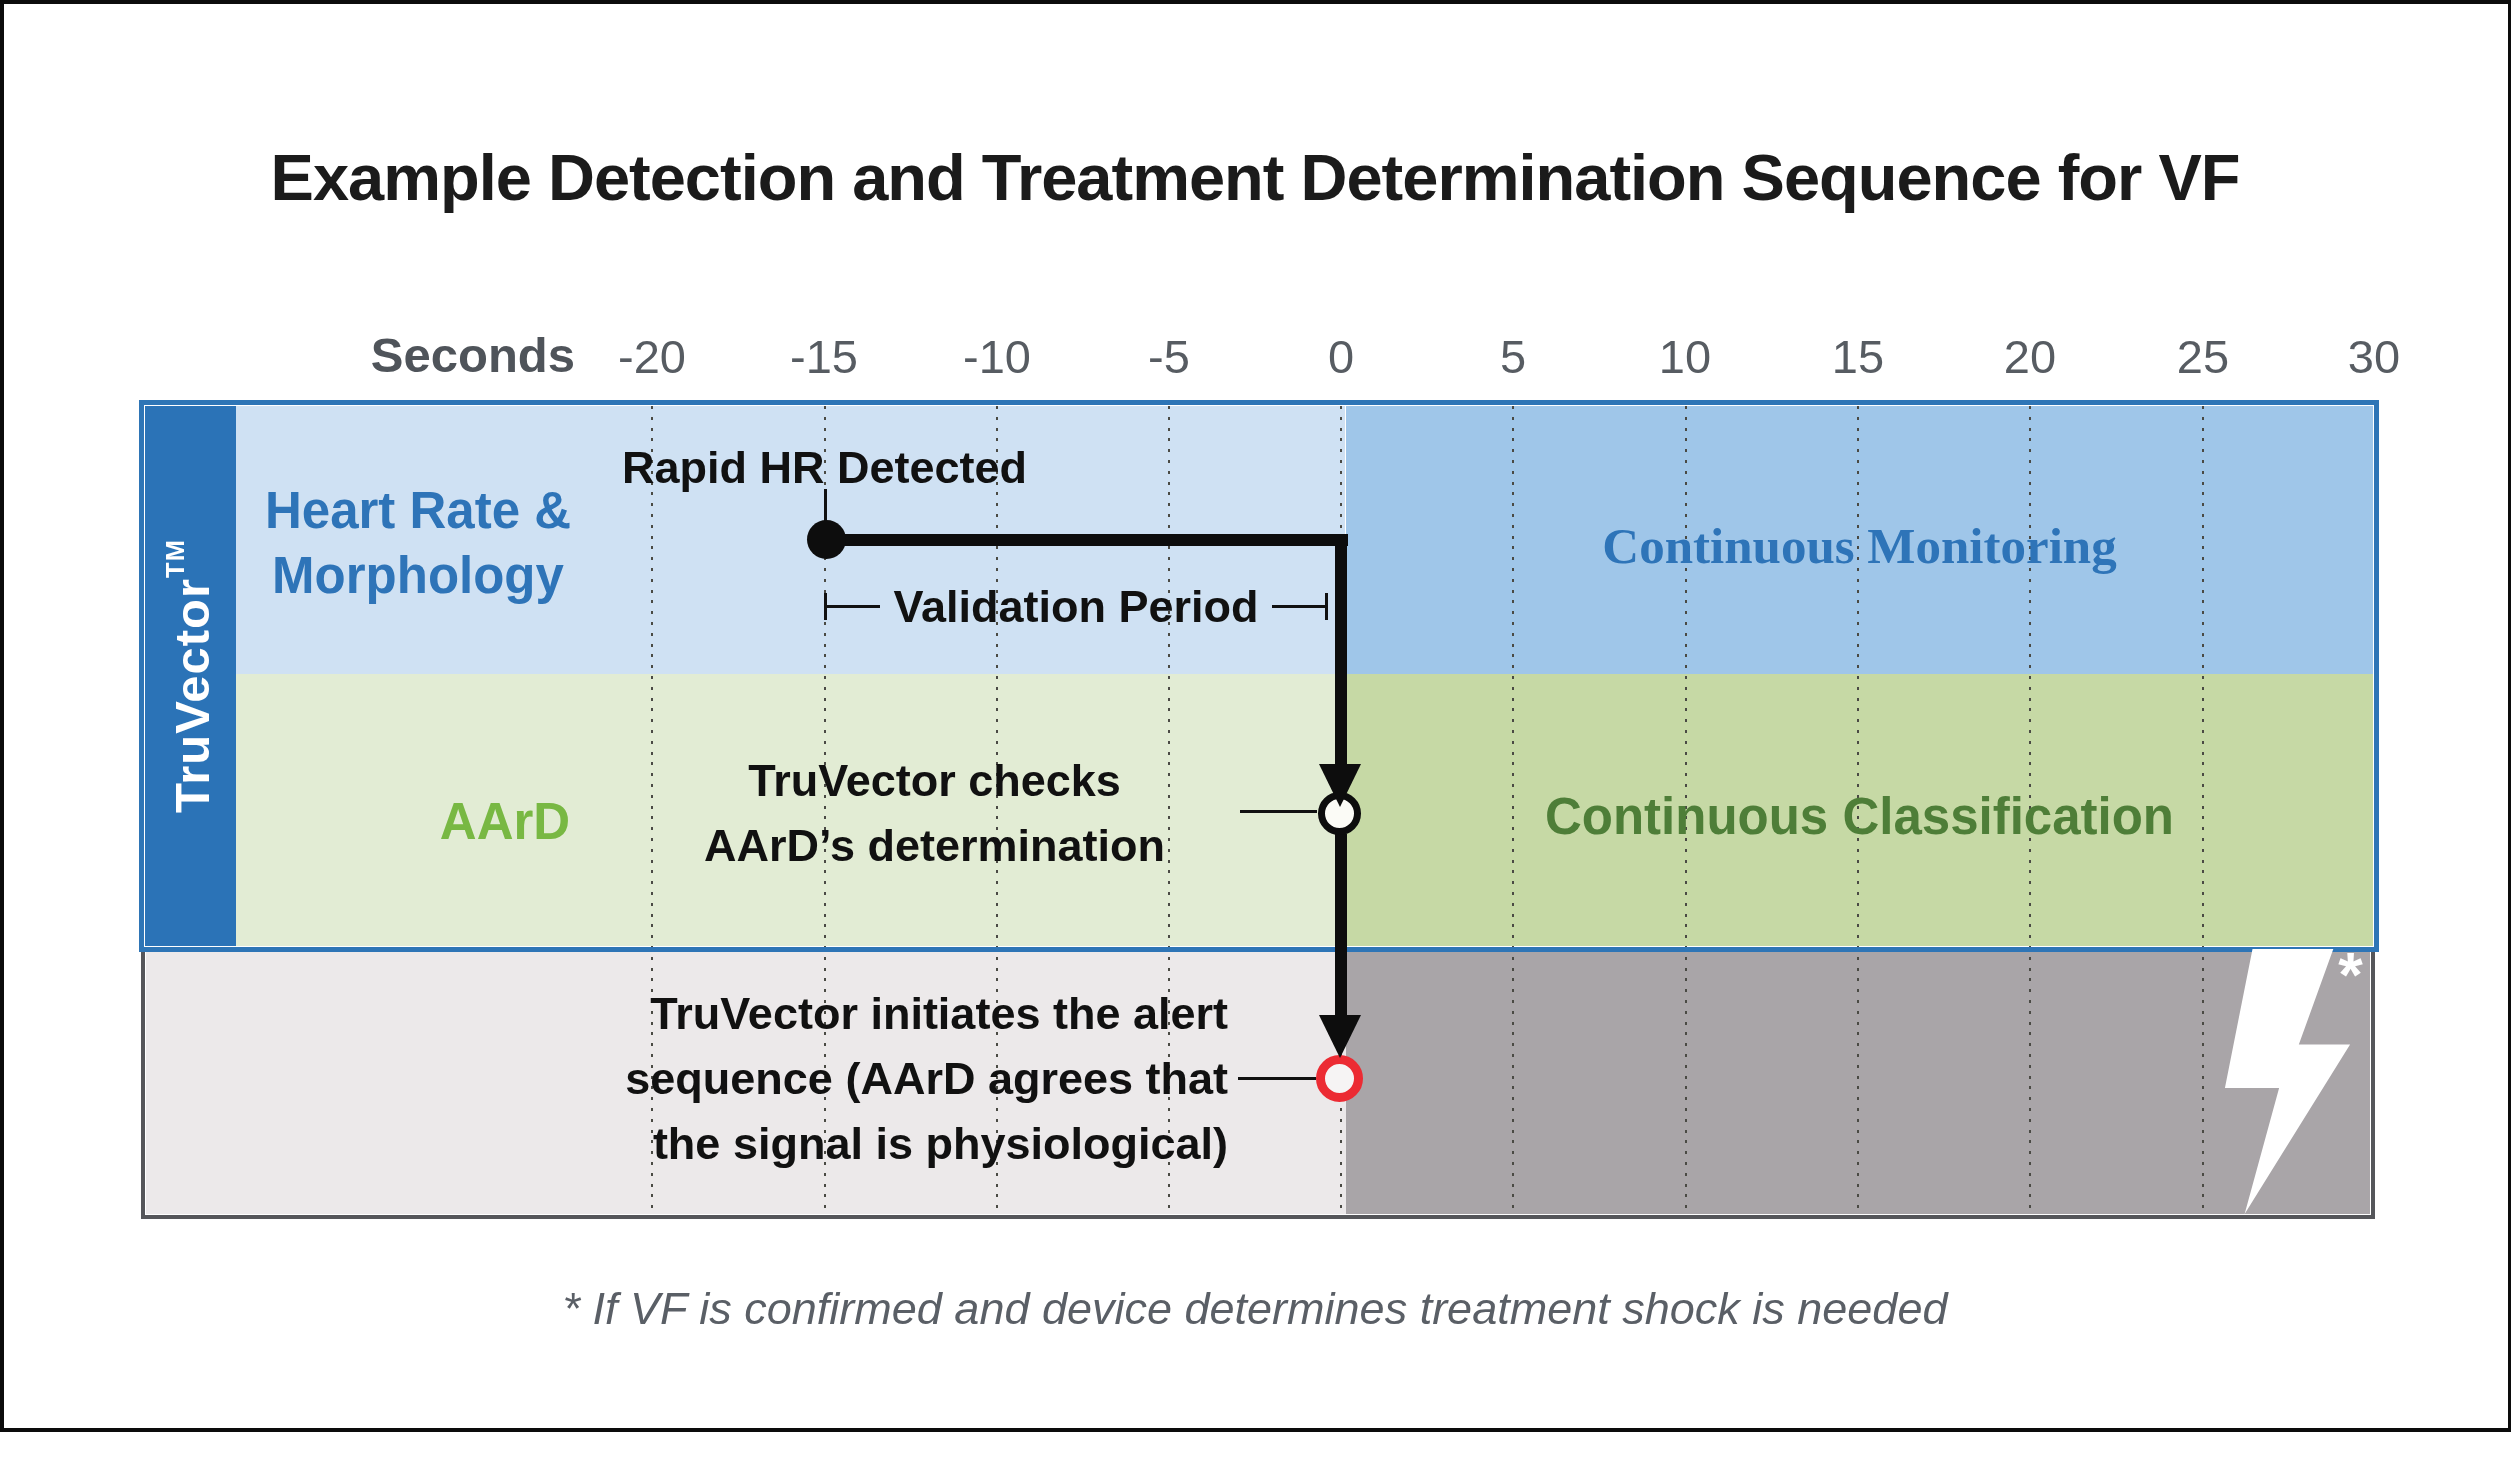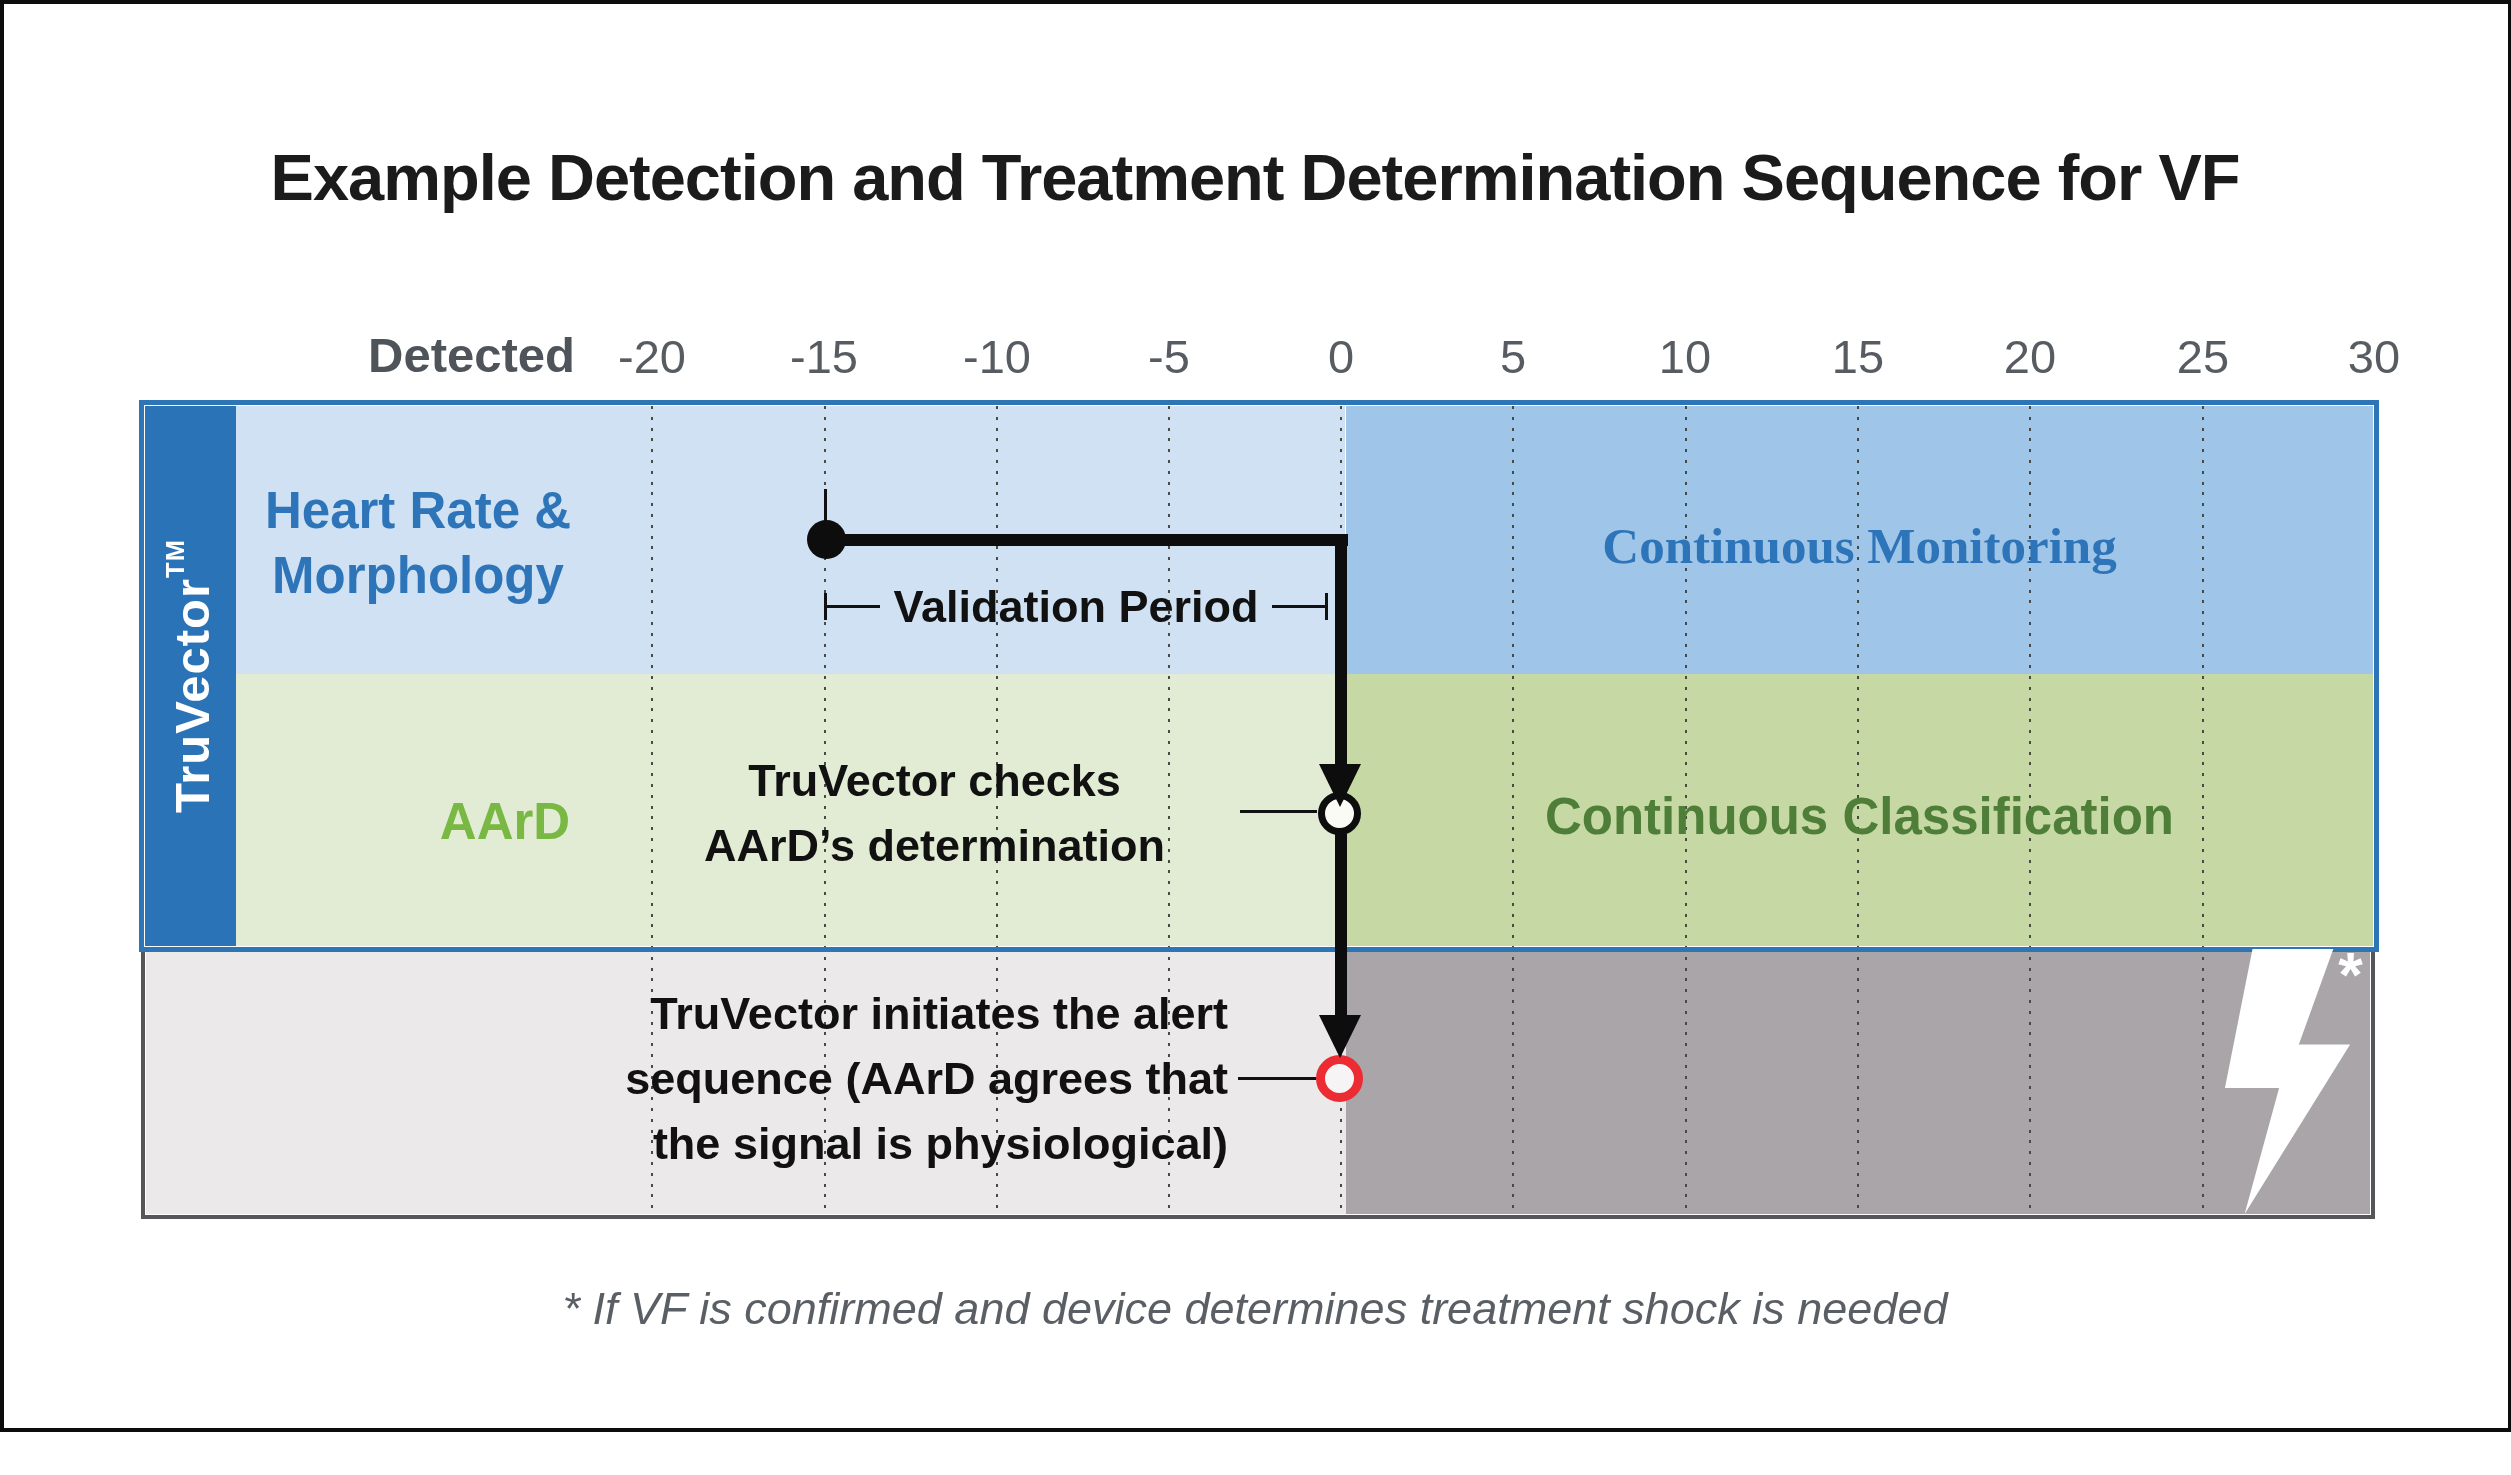--- a/index.html
+++ b/index.html
@@ -96,21 +96,21 @@
   .footnote{left:0;top:1279px;width:2502px;text-align:center;font-style:italic;
             font-size:45px;color:#5a5f66;z-index:5;}
 </style>
 </head>
 <body>
 
 <div class="figure">
 
   <div class="abs title">Example Detection and Treatment Determination Sequence for VF</div>
 
-  <div class="abs axis-label">Detected</div>
+  <div class="abs axis-label">Seconds</div>
   <span class="abs tick" style="left:589px">-20</span>
   <span class="abs tick" style="left:761px">-15</span>
   <span class="abs tick" style="left:934px">-10</span>
   <span class="abs tick" style="left:1106px">-5</span>
   <span class="abs tick" style="left:1278px">0</span>
   <span class="abs tick" style="left:1450px">5</span>
   <span class="abs tick" style="left:1622px">10</span>
   <span class="abs tick" style="left:1795px">15</span>
   <span class="abs tick" style="left:1967px">20</span>
   <span class="abs tick" style="left:2140px">25</span>
@@ -142,20 +142,21 @@
   </div>
 
   <div class="abs row-label aard-label">AArD</div>
   <div class="abs row-label hr-label">
     <span>Heart Rate &amp;</span><br>
     <span>Morphology</span>
   </div>
   <div class="abs row-label monitoring-label">Continuous Monitoring</div>
   <div class="abs row-label classification-label">Continuous Classification</div>
 
+  <div class="abs ann rapid-hr">Rapid HR Detected</div>
   <div class="abs leader"></div>
   <div class="abs dot"></div>
 
   <div class="abs bracket">
     <div class="btick"></div>
     <div class="bseg"></div>
     <div class="btext">Validation Period</div>
     <div class="bseg"></div>
     <div class="btick"></div>
   </div>

